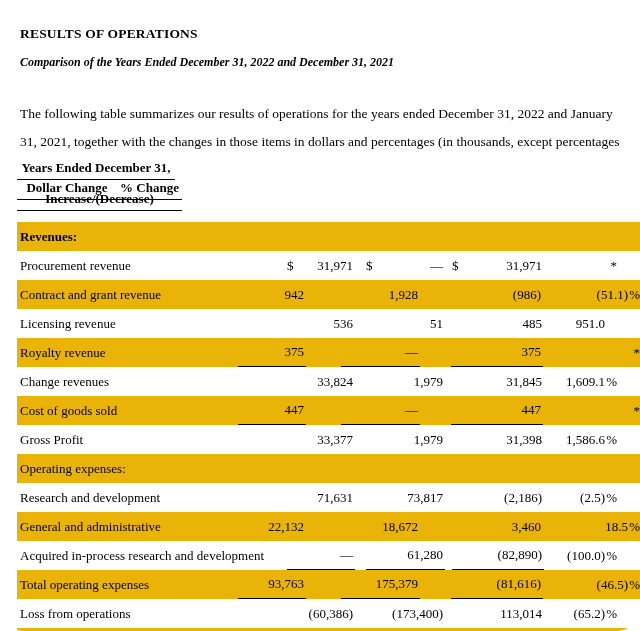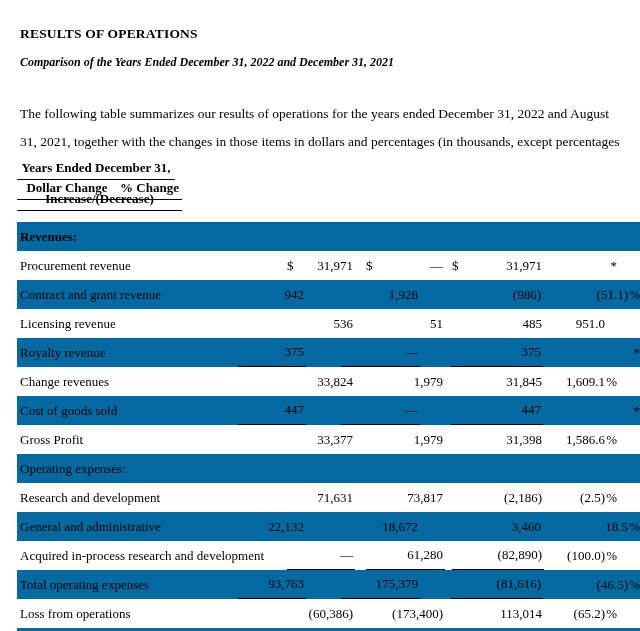--- a/index.html
+++ b/index.html
@@ -3,20 +3,21 @@
 <meta charset="utf-8">
 <style>
   html,body{margin:0;padding:0;background:#ffffff;}
   .page{
     position:relative;
     width:640px;height:631px;
     overflow:hidden;
     background:#ffffff;
     color:#000000;
     font-family:"Liberation Serif","DejaVu Serif",serif;
+    border-radius:23px;
   }
   .h1{
     margin:0;padding:27px 0 0 20px;
     font-size:13.5px;font-weight:bold;line-height:14px;
     letter-spacing:.2px;
   }
   .h2{
     margin:14px 0 0 20px;
     font-size:12px;font-weight:bold;font-style:italic;line-height:14px;
   }
@@ -50,21 +51,21 @@
   .hPct{width:65px;}
   .hc1{width:68px;}
   .hgap1{width:11px;}
   .hc2{width:79px;}
   .hgap2{width:7px;}
   .hc3{width:165px;}
   .hgapcell{height:100%;}
   .spacer{height:11px;}
   
   .row{display:flex;height:29px;align-items:stretch;}
-  .row.shade{background:#0369a1;gap:24px;}
+  .row.shade{background:#eab308;gap:24px;}
   .c-label{
     width:270px;box-sizing:border-box;padding-left:3px;
     display:flex;align-items:center;white-space:nowrap;overflow:hidden;
   }
   .row.boldlabel .c-label{font-weight:bold;}
   .grp{display:flex;align-items:center;box-sizing:border-box;}
   .g1{width:68px;}
   .g2{width:79px;margin-left:11px;}
   .g3{width:92px;margin-left:7px;}
   .g4{width:65px;margin-left:8px;}
@@ -80,21 +81,21 @@
 </style>
 </head>
 <body>
 
 <div class="page">
 
   <div class="h1">RESULTS OF OPERATIONS</div>
   <div class="h2">Comparison of the Years Ended December 31, 2022 and December 31, 2021</div>
 
   <div class="intro">
-    <div>The following table summarizes our results of operations for the years ended December 31, 2022 and August</div>
+    <div>The following table summarizes our results of operations for the years ended December 31, 2022 and January</div>
     <div>31, 2021, together with the changes in those items in dollars and percentages (in thousands, except percentages</div>
   </div>
 
   <div class="tbl">
 
     <div class="hrow hrowA">
       <div class="hspacer"></div>
       <div class="hcell hgA">Years Ended December 31,</div>
       <div class="hgapA"></div>
       <div class="hgB">

